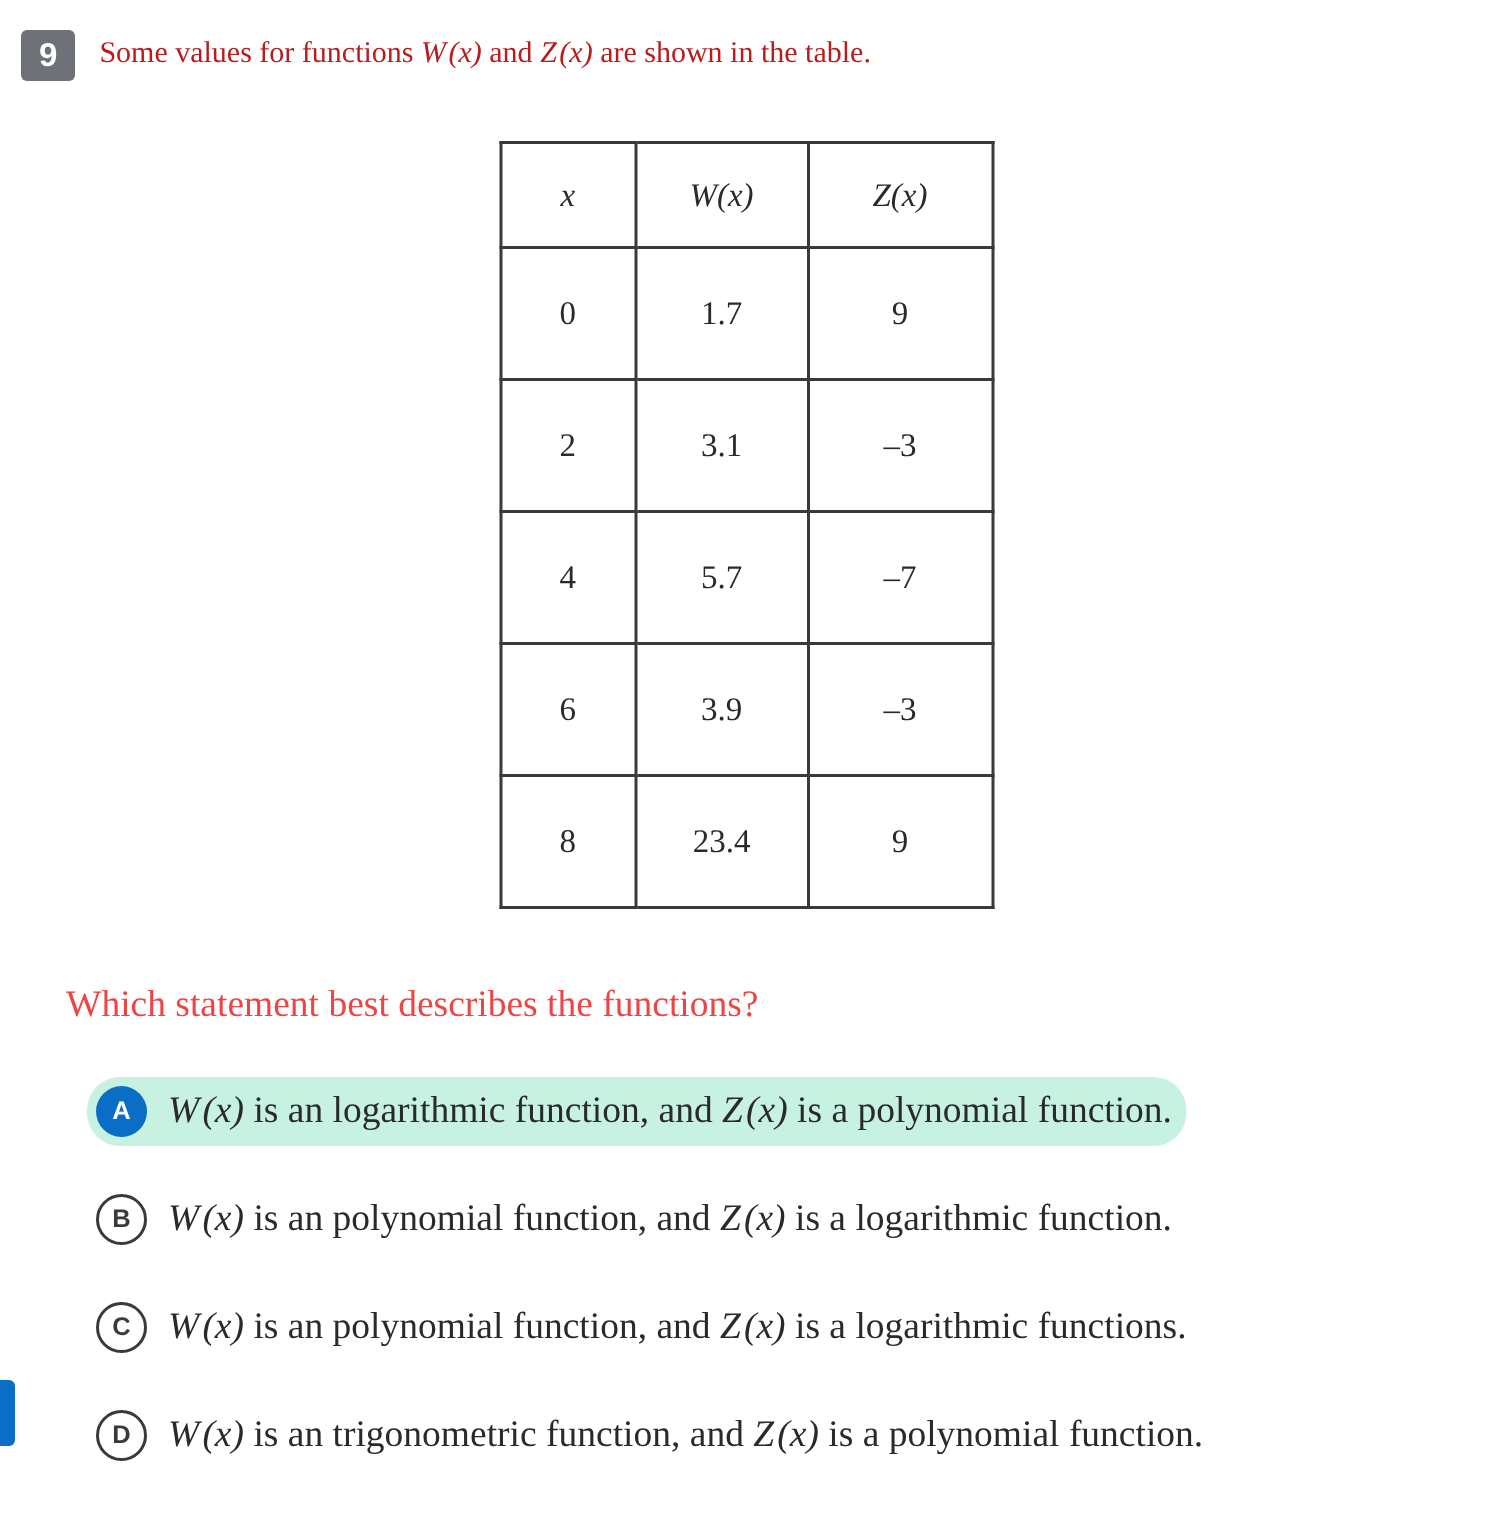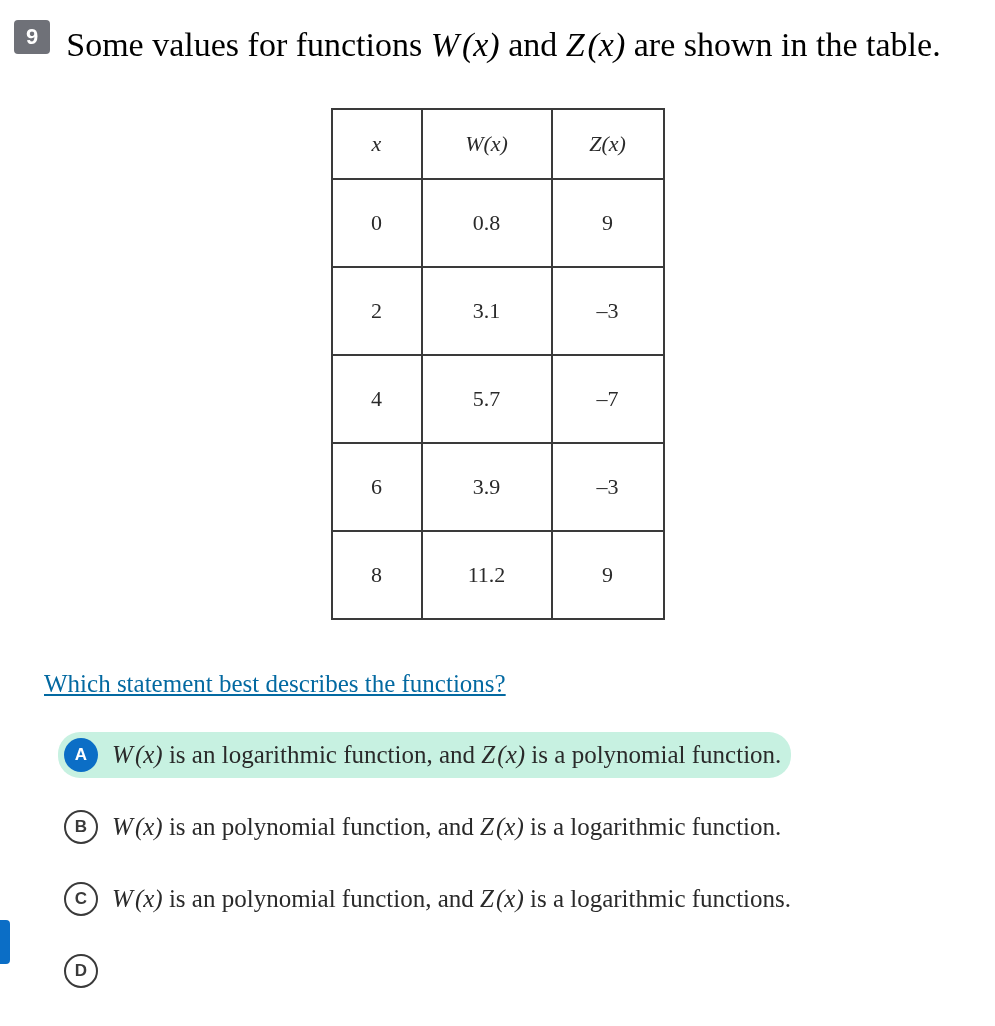--- a/index.html
+++ b/index.html
@@ -25,22 +25,22 @@
     background: #6f7178;
     color: #fff;
     font-family: Arial, sans-serif;
     font-weight: bold;
     font-size: 22px;
     padding: 6px 12px;
     border-radius: 4px;
     line-height: 1;
   }
   .q-text {
-    font-size: 34px;
-    color: #000000;
+    font-size: 20px;
+    color: #b91c1c;
     line-height: 1.35;
     padding-top: 2px;
   }
   .math-i {
     font-style: italic;
     font-family: 'Cambria Math', Georgia, serif;
   }
   table.data-table {
     border-collapse: collapse;
     margin: 10px auto 50px auto;
@@ -55,27 +55,26 @@
   }
   table.data-table th {
     font-weight: normal;
     font-style: italic;
     height: 70px;
   }
   table.data-table td {
     height: 88px;
   }
   .col-x { width: 90px; }
-  .col-w { width: 130px; }
-  .col-z { width: 112px; }
+  .col-w { width: 115px; }
+  .col-z { width: 123px; }
   .sub-q {
     font-size: 25px;
-    color: #0369a1;
+    color: #ef4444;
     margin: 0 0 34px 30px;
-    text-decoration: underline;
   }
   .choices {
     margin-left: 44px;
     display: flex;
     flex-direction: column;
     gap: 26px;
   }
   .choice {
     display: flex;
     align-items: center;
@@ -135,41 +134,41 @@
 
   <table class="data-table">
     <tbody>
         <tr>
       <th class="col-x">x</th>
       <th class="col-w">W(x)</th>
       <th class="col-z">Z(x)</th>
     </tr>
     <tr>
       <td>0</td>
-      <td>0.8</td>
+      <td>1.7</td>
       <td>9</td>
     </tr>
     <tr>
       <td>2</td>
       <td>3.1</td>
       <td>–3</td>
     </tr>
     <tr>
       <td>4</td>
       <td>5.7</td>
       <td>–7</td>
     </tr>
     <tr>
       <td>6</td>
       <td>3.9</td>
       <td>–3</td>
     </tr>
     <tr>
       <td>8</td>
-      <td>11.2</td>
+      <td>23.4</td>
       <td>9</td>
     </tr>
   </tbody>
     </table>
 
   <div class="sub-q">
     <span>Which statement best describes the functions?</span>
   </div>
 
   <div class="choices">
@@ -186,18 +185,21 @@
       </div>
     </div>
     <div class="choice">
       <div class="choice-letter">C</div>
       <div class="choice-text">
         <span class="math-i">W</span> <span class="math-i">(x)</span><span> is an polynomial function, and </span><span class="math-i">Z</span> <span class="math-i">(x)</span><span> is a logarithmic functions.</span>
       </div>
     </div>
     <div class="choice">
       <div class="choice-letter">D</div>
+      <div class="choice-text">
+        <span class="math-i">W</span> <span class="math-i">(x)</span><span> is an trigonometric function, and </span><span class="math-i">Z</span> <span class="math-i">(x)</span><span> is a polynomial function.</span>
+      </div>
     </div>
   </div>
 
 </div>
 
 <div class="left-tab"></div>
 
 </body></html>

